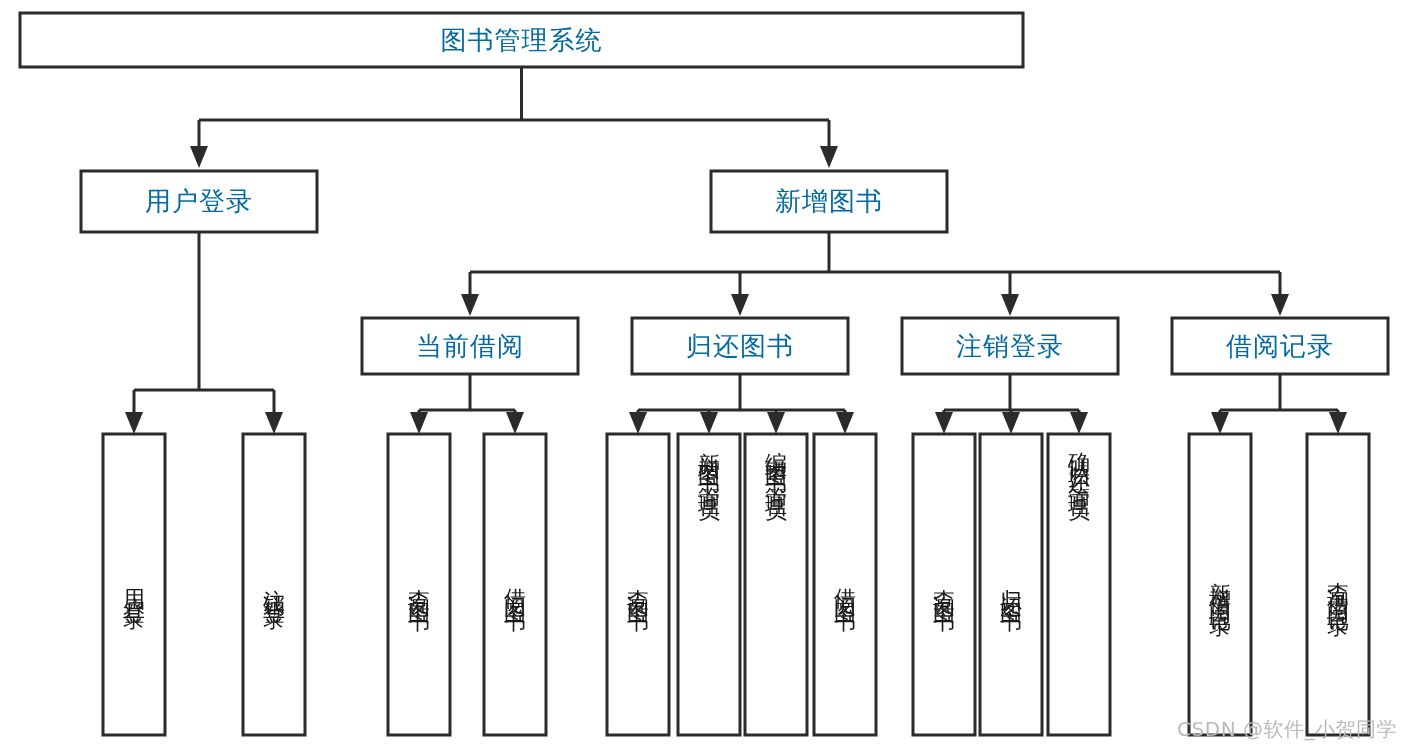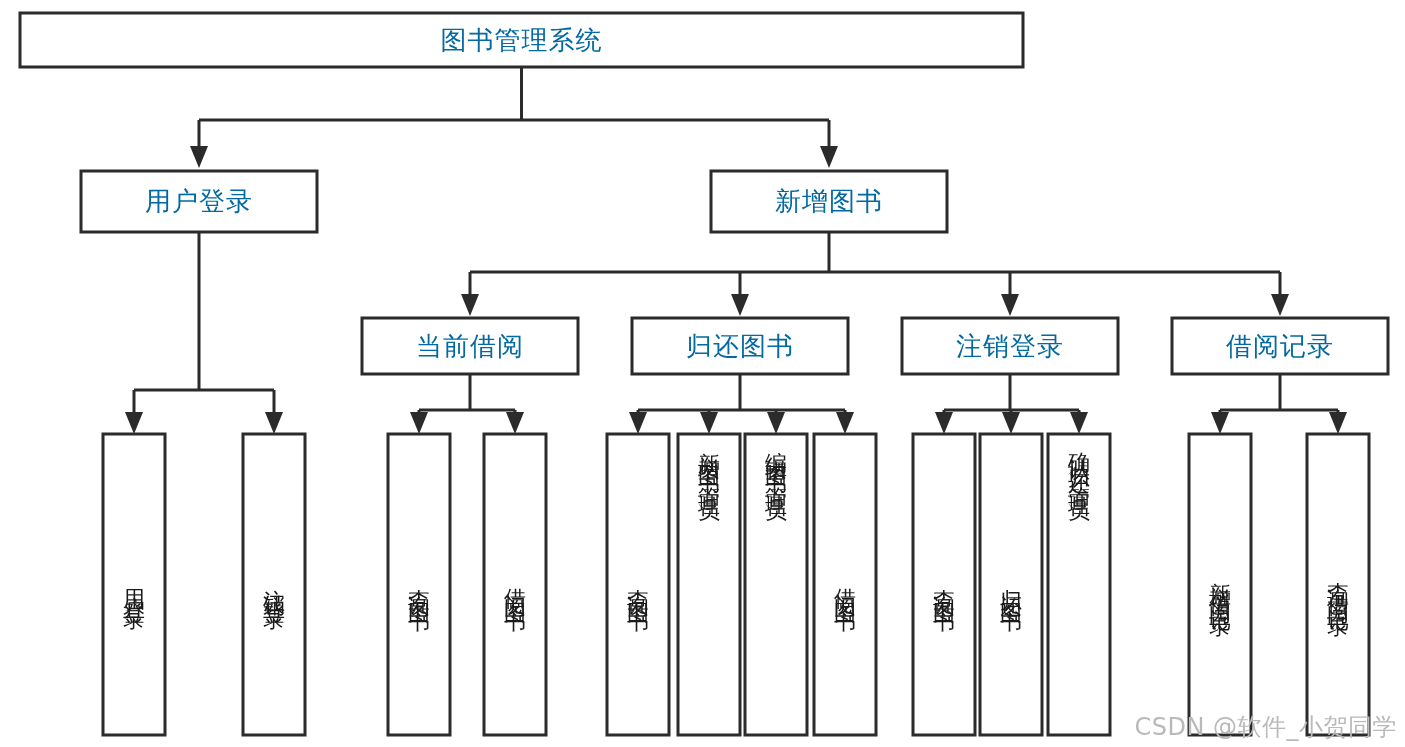--- a/index.html
+++ b/index.html
@@ -69,21 +69,21 @@
     font-size: 26px;
     color: #0369a1;
     letter-spacing: 1px;
     white-space: nowrap;
   }
   .watermark {
     position: absolute;
     right: 8px;
     bottom: 4px;
     font-family: "DejaVu Sans", "Liberation Sans", sans-serif;
-    font-size: 24px;
+    font-size: 20px;
     color: #b9b9b9;
     letter-spacing: 0.5px;
     white-space: nowrap;
     pointer-events: none;
   }
 </style>
 </head>
 <body>
 
 <div id="diagram-root">

